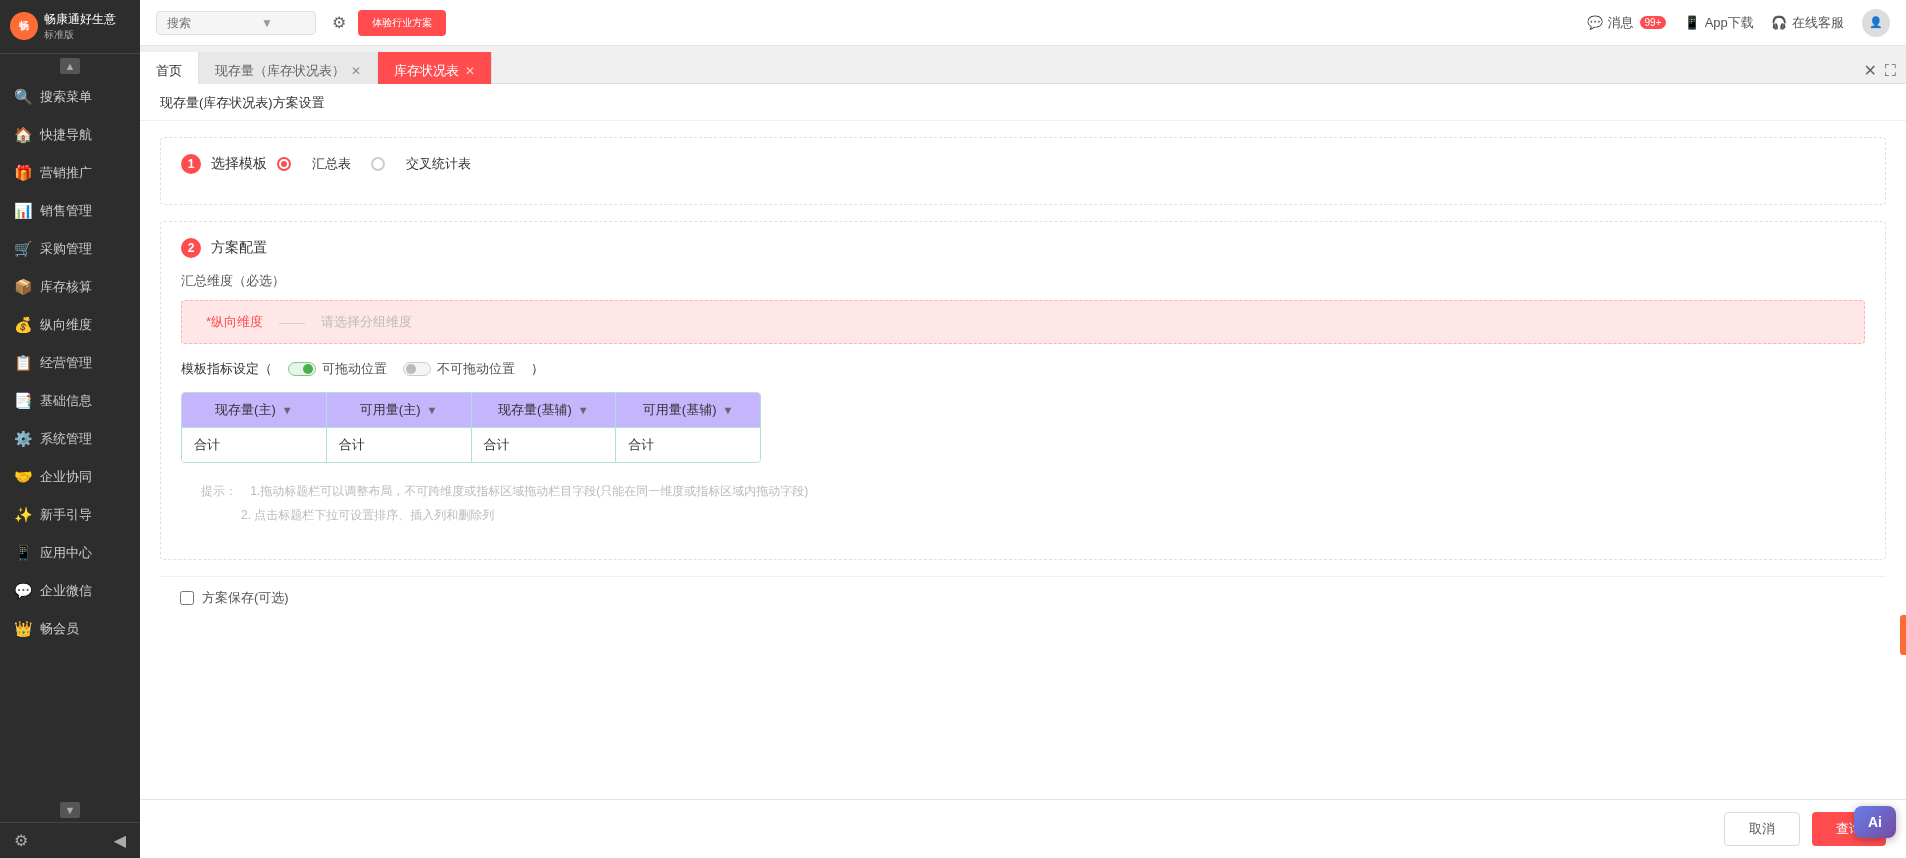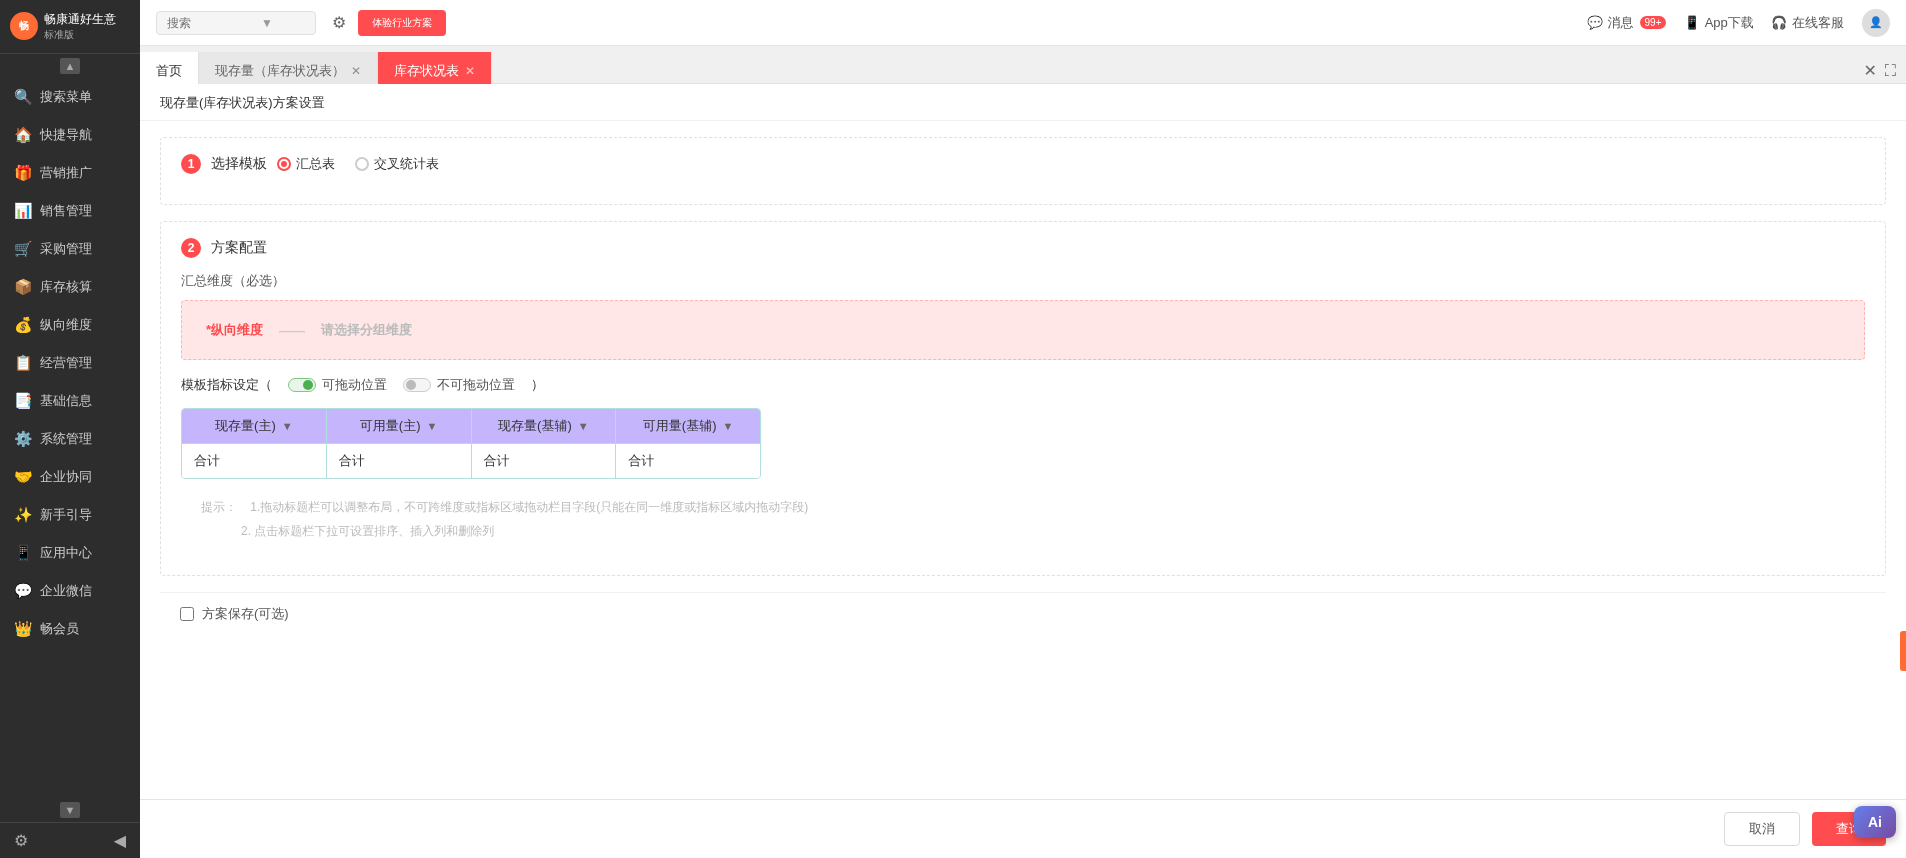--- a/index.html
+++ b/index.html
@@ -154,40 +154,39 @@
     }
     .section-number {
       width: 20px; height: 20px;
       background: #ff4d4f; color: white;
       border-radius: 50%; display: flex; align-items: center; justify-content: center;
       font-size: 12px; font-weight: bold; flex-shrink: 0;
     }
     .section-label { font-size: 14px; color: #333; font-weight: 500; }
 
     .radio-group { display: flex; align-items: center; gap: 20px; }
-    .radio-item { display: flex; align-items: center; gap: 5px; cursor: pointer; font-size: 13px; color: #333; }
+    .radio-item { display: flex; align-items: center; gap: 21px; cursor: pointer; font-size: 13px; color: #333; }
     .radio-dot {
       width: 14px; height: 14px; border-radius: 50%;
       border: 2px solid #ccc;
       display: flex; align-items: center; justify-content: center;
     }
     .radio-dot.checked { border-color: #ff4d4f; }
     .radio-dot.checked::after {
       content: ''; width: 6px; height: 6px;
       background: #ff4d4f; border-radius: 50%;
     }
 
     
     .dimension-area {
       background: #ffe7e7;
       border: 1px dashed #ffb3b3;
       border-radius: 4px;
-      padding: 20px 24px;
+      padding: 12px 24px;
       margin-top: 10px;
-      font-weight: bold;
     }
     .dimension-row {
       display: flex; align-items: center; gap: 16px;
     }
     .dimension-label { color: #ff4d4f; font-size: 13px; }
     .dimension-dash { color: #ccc; }
     .dimension-placeholder { color: #bbb; font-size: 13px; }
     .toggle-group {
       display: flex; align-items: center; gap: 16px; margin-bottom: 14px;
     }

